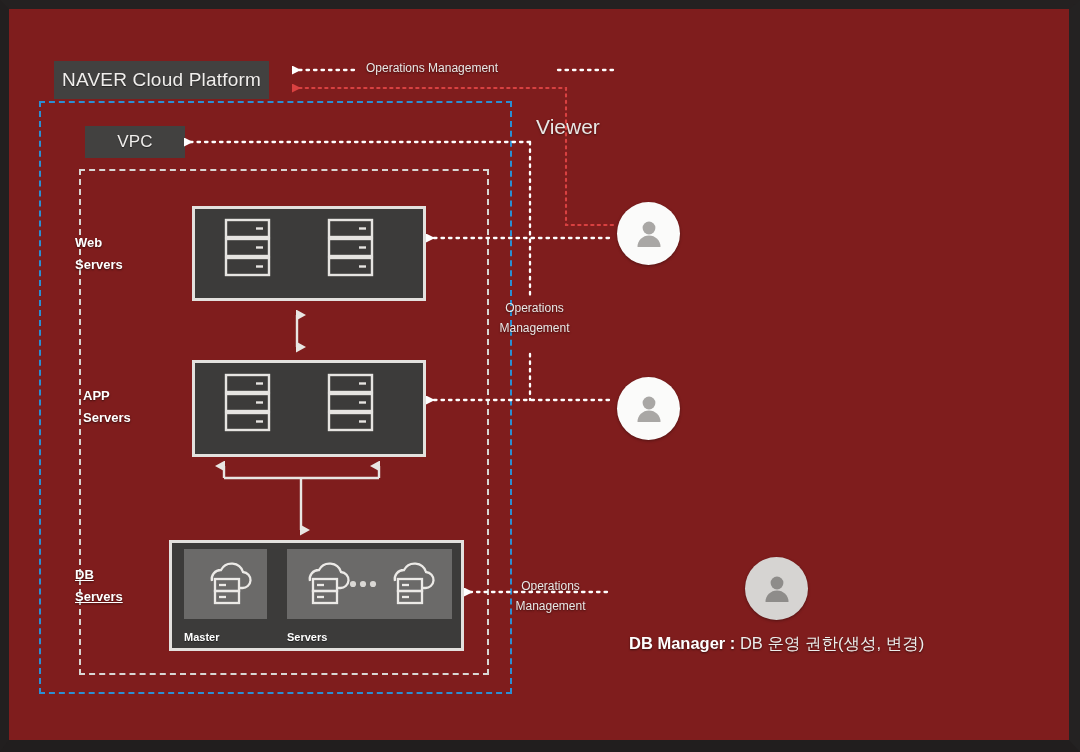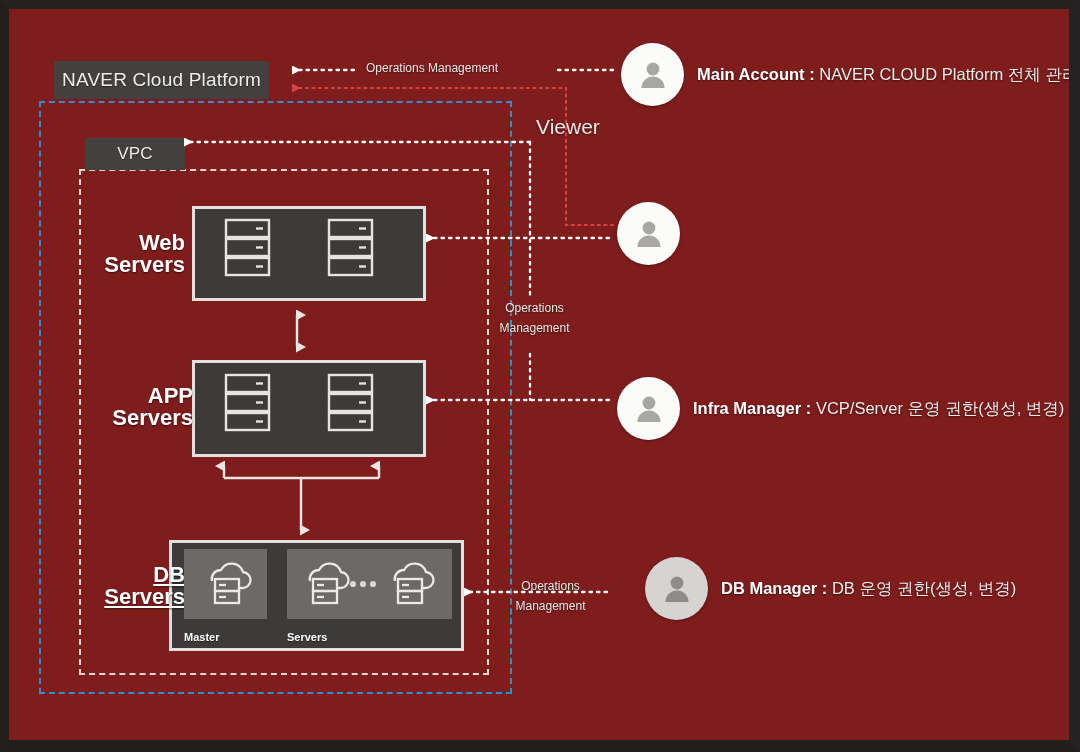--- a/index.html
+++ b/index.html
@@ -46,21 +46,21 @@
     background: #424140;
     color: #f0eeec;
     display: flex;
     align-items: center;
     justify-content: center;
     font-weight: 400;
     letter-spacing: .2px;
     text-shadow: 0 1px 1px rgba(0,0,0,.45);
   }
   #ncp-chip { left: 45px; top: 52px; width: 215px; height: 38px; font-size: 19px; }
-  #vpc-chip { left: 76px; top: 129px; width: 100px; height: 32px; font-size: 17px; }
+  #vpc-chip { left: 76px; top: 117px; width: 100px; height: 32px; font-size: 17px; }
 
   
   #ncp-box {
     position: absolute;
     left: 30px; top: 92px;
     width: 473px; height: 593px;
     box-sizing: border-box;
     border: 2.5px dashed #2a8fd4;
   }
   #vpc-box {
@@ -78,24 +78,24 @@
     border: 3px solid #e3e1de;
     background: #3c3b3a;
   }
   #web-box { left: 183px; top: 197px; width: 234px; height: 95px; }
   #app-box { left: 183px; top: 351px; width: 234px; height: 97px; }
   #db-box  { left: 160px; top: 531px; width: 295px; height: 111px; }
 
   .tier-label {
     position: absolute;
     color: #ffffff;
-    font-size: 22px;
+    font-size: 13px;
     font-weight: 700;
     line-height: 22px;
-    text-align: right;
+    text-align: left;
     width: 110px;
     text-shadow: 0 1px 2px rgba(0,0,0,.6);
   }
   #web-label { left: 66px; top: 223px; }
   #app-label { left: 74px; top: 376px; }
   #db-label  { left: 66px; top: 555px; text-decoration: underline; }
   
   .db-panel {
     position: absolute;
     background: #6b6a69;
@@ -138,21 +138,21 @@
     white-space: nowrap;
     text-shadow: 0 1px 2px rgba(0,0,0,.55);
   }
   .persona-text .role {
     font-weight: 700;
     color: #ffffff;
   }
   #persona-main     { left: 612px; top: 34px; }
   #persona-security { left: 608px; top: 193px; }
   #persona-infra    { left: 608px; top: 368px; }
-  #persona-db       { left: 636px; top: 548px; }
+  #persona-db       { left: 620px; top: 548px; flex-direction: column; }
 
   
   .flabel {
     position: absolute;
     color: #e9e7e5;
     font-size: 12px;
     text-shadow: 0 1px 2px rgba(0,0,0,.5);
     white-space: nowrap;
   }
   #om-top { left: 357px; top: 52px; }
@@ -322,50 +322,36 @@
       <g stroke="#ffffff" stroke-width="2.3" fill="none" stroke-dasharray="2.5 5" stroke-linecap="round">
         <path d="M600,391 L418,391" marker-end="url(#solidArrowL)"></path>
         <path d="M521,345 L521,391"></path>
       </g>
 
       <g stroke="#ffffff" stroke-width="2.3" fill="none" stroke-dasharray="2.5 5" stroke-linecap="round">
         <path d="M598,583 L456,583" marker-end="url(#solidArrowL)"></path>
       </g>
     </svg>
 
-    <div class="persona" id="persona-main">
-      <div class="avatar">
-        <svg width="34" height="34" viewBox="0 0 34 34">
-          <circle cx="17" cy="11" r="6.4" fill="#a9a7a5"></circle>
-          <path d="M5.5 30 a11.5 11.5 0 0 1 23 0 z" fill="#a9a7a5"></path>
-        </svg>
-      </div>
-      <div class="persona-text">
-        <span class="role">Main Account</span><span class="role"> : </span><span>NAVER CLOUD Platform 전체 관리</span>
-      </div>
-    </div>
 
     <div class="persona" id="persona-security">
       <div class="avatar">
         <svg width="34" height="34" viewBox="0 0 34 34">
           <circle cx="17" cy="11" r="6.4" fill="#a9a7a5"></circle>
           <path d="M5.5 30 a11.5 11.5 0 0 1 23 0 z" fill="#a9a7a5"></path>
         </svg>
       </div>
     </div>
 
     <div class="persona" id="persona-infra">
       <div class="avatar">
         <svg width="34" height="34" viewBox="0 0 34 34">
           <circle cx="17" cy="11" r="6.4" fill="#a9a7a5"></circle>
           <path d="M5.5 30 a11.5 11.5 0 0 1 23 0 z" fill="#a9a7a5"></path>
         </svg>
-      </div>
-      <div class="persona-text">
-        <span class="role">Infra Manager</span><span class="role"> : </span><span>VCP/Server 운영 권한(생성, 변경)</span>
       </div>
     </div>
 
     <div class="persona" id="persona-db">
       <div class="avatar dim">
         <svg width="34" height="34" viewBox="0 0 34 34">
           <circle cx="17" cy="11" r="6.4" fill="#8e8c8a"></circle>
           <path d="M5.5 30 a11.5 11.5 0 0 1 23 0 z" fill="#8e8c8a"></path>
         </svg>
       </div>

